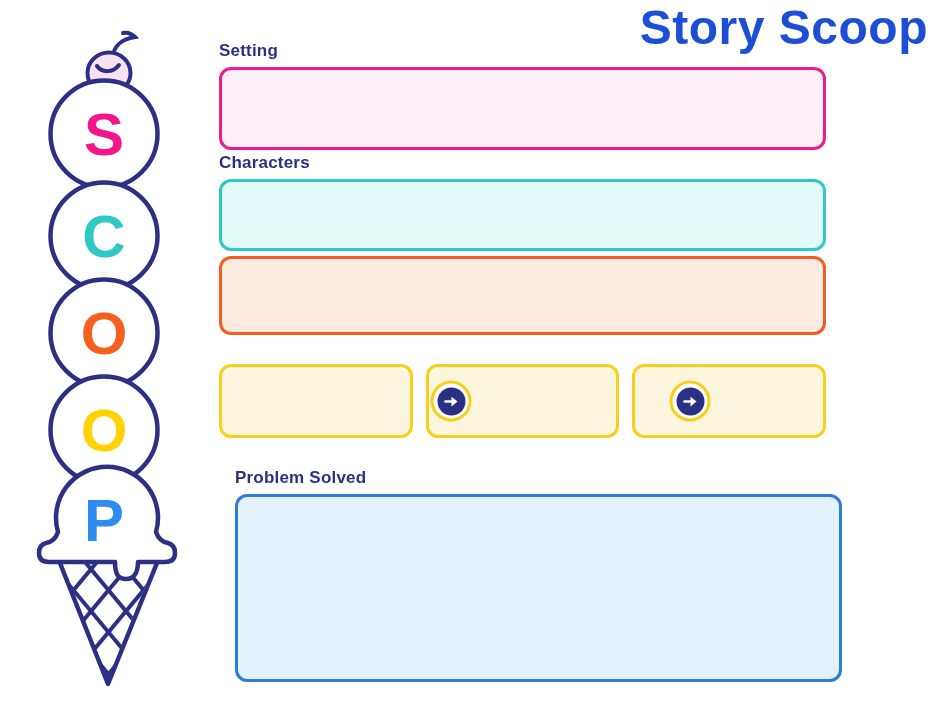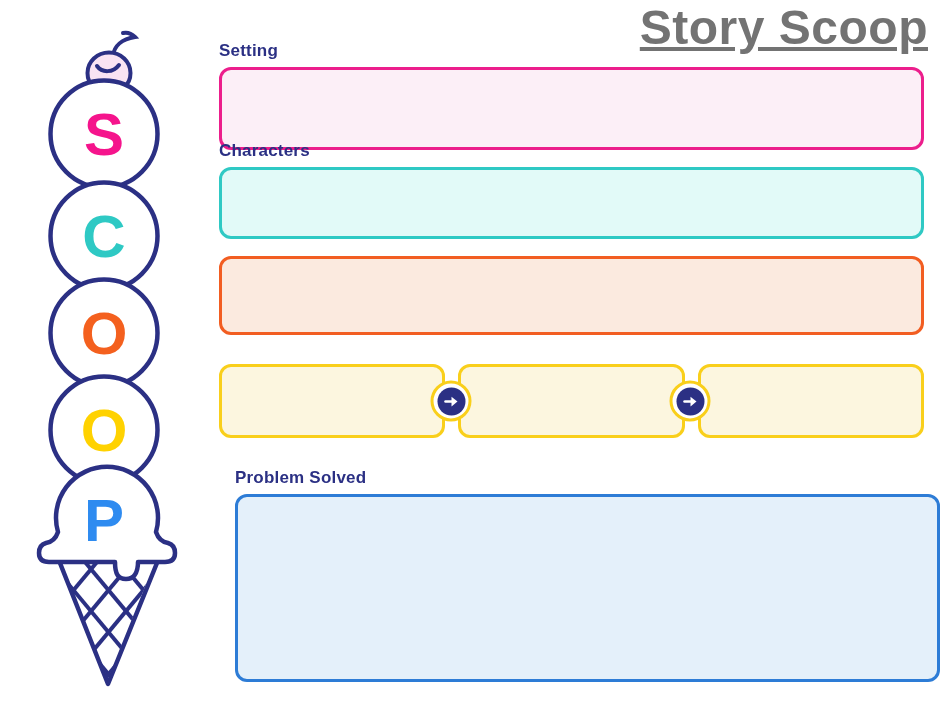--- a/index.html
+++ b/index.html
@@ -2,34 +2,33 @@
 <html><head>
 <meta charset="utf-8">
 <style>
   html,body { margin:0; padding:0; background:#ffffff; }
   .page {
     position:relative; width:950px; height:714px; background:#ffffff;
     font-family:"Liberation Sans", sans-serif; overflow:hidden;
   }
   .title {
     position:absolute; top:2px; right:22px; margin:0;
-    font-size:48px; font-weight:bold; letter-spacing:.5px; color:#737373;
+    font-size:48px; font-weight:bold; letter-spacing:.5px; color:#1d4ed8;
     line-height:52px;
-    text-decoration:underline;
   }
   .icecream { position:absolute; left:0; top:0; }
-  .sec { position:absolute; left:219px; width:705px; }
+  .sec { position:absolute; left:219px; width:607px; }
   .sec .label {
     font-size:17px; font-weight:bold; color:#2B3084;
     line-height:21px; margin-bottom:6px; letter-spacing:.2px;
   }
   .box { border-radius:12px; border:3px solid; box-sizing:border-box; width:100%; }
   .sec-setting   { top:40px; }
   .sec-setting .box   { height:83px;  border-color:#EC1E8C; background:#FCEFF7; }
-  .sec-characters{ top:140px; }
+  .sec-characters{ top:152px; }
   .sec-characters .box{ height:72px;  border-color:#2FC9C4; background:#E2FAF8; }
   .sec-problem   { top:256px; }
   .sec-problem .box   { height:79px;  border-color:#F25D21; background:#FBEADF; }
   .sec-order     { top:364px; }
   .order-row { position:relative; display:flex; gap:13px; }
   .order-row .box { flex:1; height:74px; border-color:#F9CF1B; background:#FCF6DF; }
   .sec-solved    { top:467px;padding-left:16px; }
   .sec-solved .box    { height:188px; border-color:#2D7CD6; background:#E4F0FA; }
   .badge {
     position:absolute; top:50%; transform:translate(-50%,-50%);

